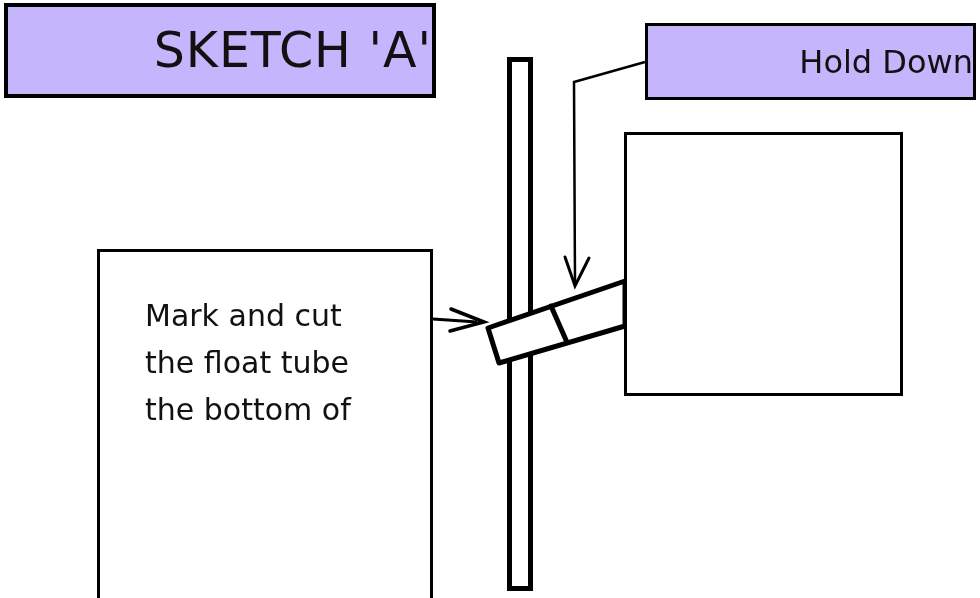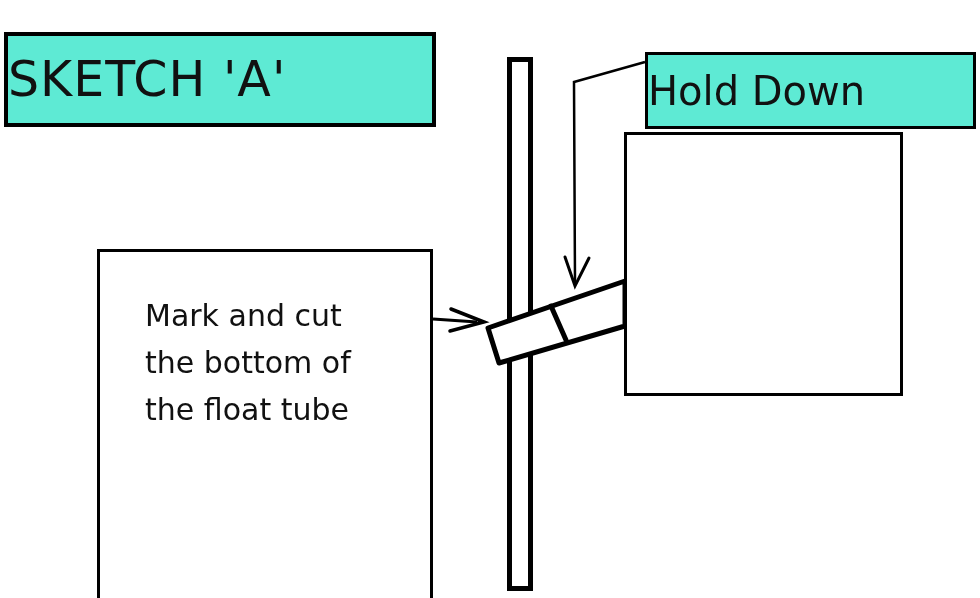--- a/index.html
+++ b/index.html
@@ -19,44 +19,43 @@
   .diagram-svg {
     position: absolute;
     left: 0;
     top: 0;
     width: 980px;
     height: 598px;
   }
   .label-box {
     position: absolute;
     box-sizing: border-box;
-    background: #5eead4;
+    background: #c4b5fd;
     border: 3px solid #000000;
     display: flex;
     align-items: center;
-    justify-content: flex-start;
+    justify-content: flex-end;
     white-space: nowrap;
-    margin-top: 29px;
   }
   .title-box {
     left: 4px;
     top: 3px;
     width: 432px;
     height: 95px;
     border-width: 4px;
     font-size: 49px;
     letter-spacing: 1px;
     font-weight: 400;
   }
   .holddown-box {
     left: 645px;
     top: 23px;
     width: 331px;
     height: 77px;
-    font-size: 40px;
+    font-size: 32px;
     font-weight: 400;
   }
   .instruction-box {
     position: absolute;
     box-sizing: border-box;
     background: #ffffff;
     border: 3px solid #000000;
     left: 97px;
     top: 249px;
     width: 336px;
@@ -100,17 +99,17 @@
   <div class="label-box title-box">
     <span>SKETCH 'A'</span>
   </div>
 
   <div class="label-box holddown-box">
     <span>Hold Down</span>
   </div>
 
   <div class="instruction-box">
     <div class="instruction-line">Mark and cut</div>
+    <div class="instruction-line">the float tube</div>
     <div class="instruction-line">the bottom of</div>
-    <div class="instruction-line">the float tube</div>
   </div>
 
 </div>
 
 </body></html>

